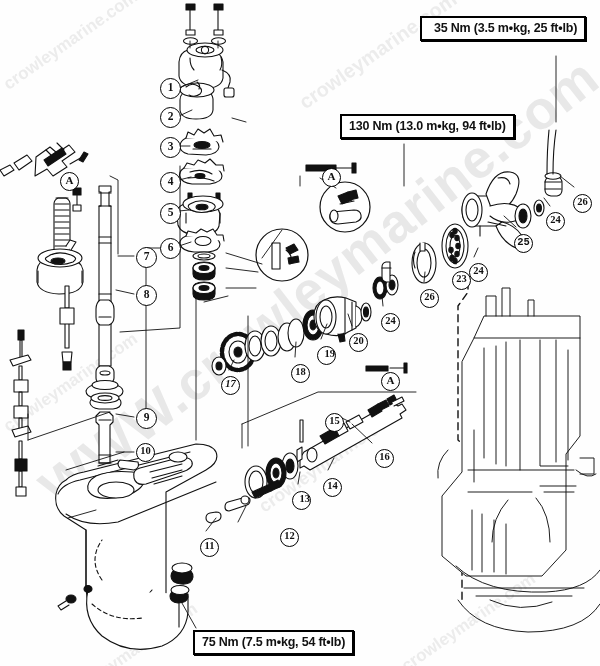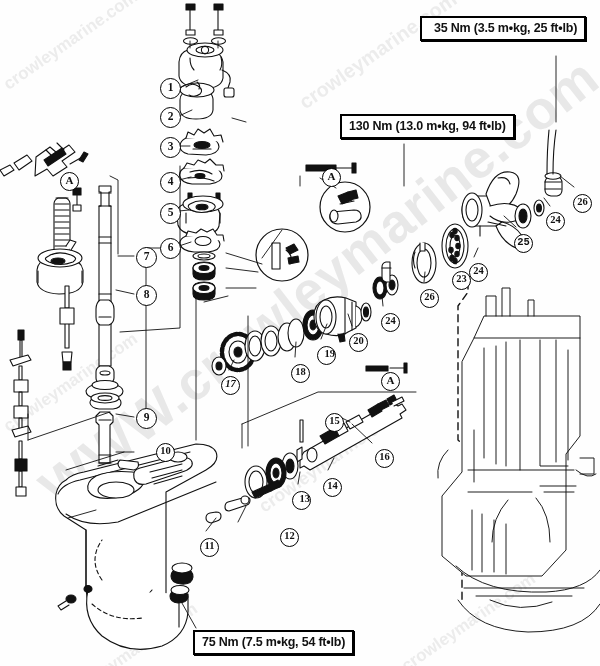--- a/index.html
+++ b/index.html
@@ -502,21 +502,21 @@
   <div id="callout-layer">
       <div class="balloon" style="left: 160px; top: 78px;">1</div>
       <div class="balloon" style="left: 160px; top: 107px;">2</div>
       <div class="balloon" style="left: 160px; top: 137px;">3</div>
       <div class="balloon" style="left: 160px; top: 172px;">4</div>
       <div class="balloon" style="left: 160px; top: 203px;">5</div>
       <div class="balloon" style="left: 160px; top: 238px;">6</div>
       <div class="balloon" style="left: 136px; top: 247px;">7</div>
       <div class="balloon" style="left: 136px; top: 285px;">8</div>
       <div class="balloon" style="left: 136px; top: 408px;">9</div>
-      <div class="balloon sm" style="left: 136px; top: 443px; margin-left: 20px;">10</div>
+      <div class="balloon sm" style="left: 136px; top: 443px;">10</div>
       <div class="balloon sm" style="left: 200px; top: 538px;">11</div>
       <div class="balloon sm" style="left: 232px; top: 528px; margin-left: 48px;">12</div>
       <div class="balloon sm" style="left: 292px; top: 491px; text-align: right;">13</div>
       <div class="balloon sm" style="left: 323px; top: 478px;">14</div>
       <div class="balloon sm" style="left: 325px; top: 413px;">15</div>
       <div class="balloon sm" style="left: 375px; top: 449px;">16</div>
       <div class="balloon sm" style="left: 221px; top: 376px; font-style: italic;">17</div>
       <div class="balloon sm" style="left: 291px; top: 364px;">18</div>
       <div class="balloon sm" style="left: 317px; top: 346px; text-align: right;">19</div>
       <div class="balloon sm" style="left: 349px; top: 333px;">20</div>

